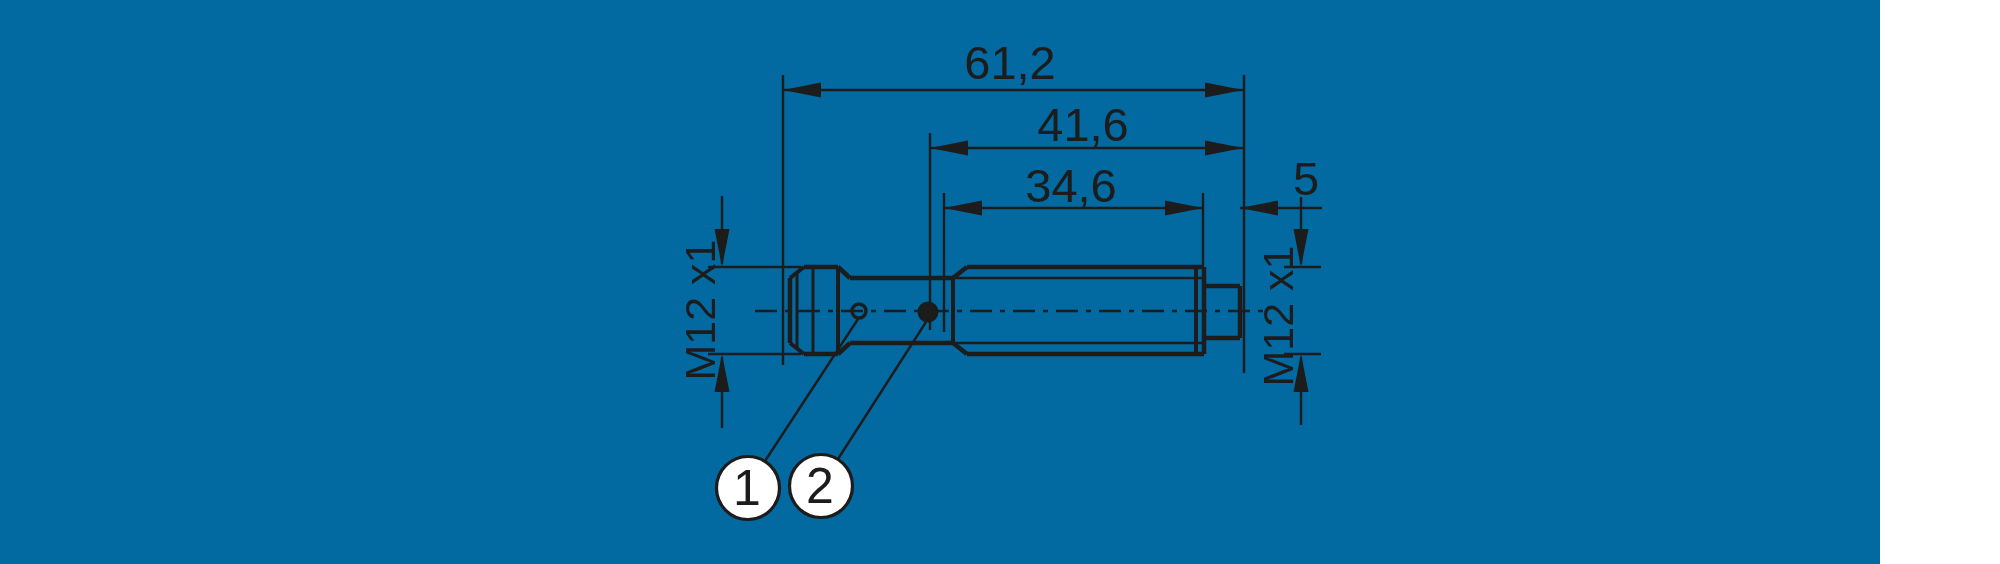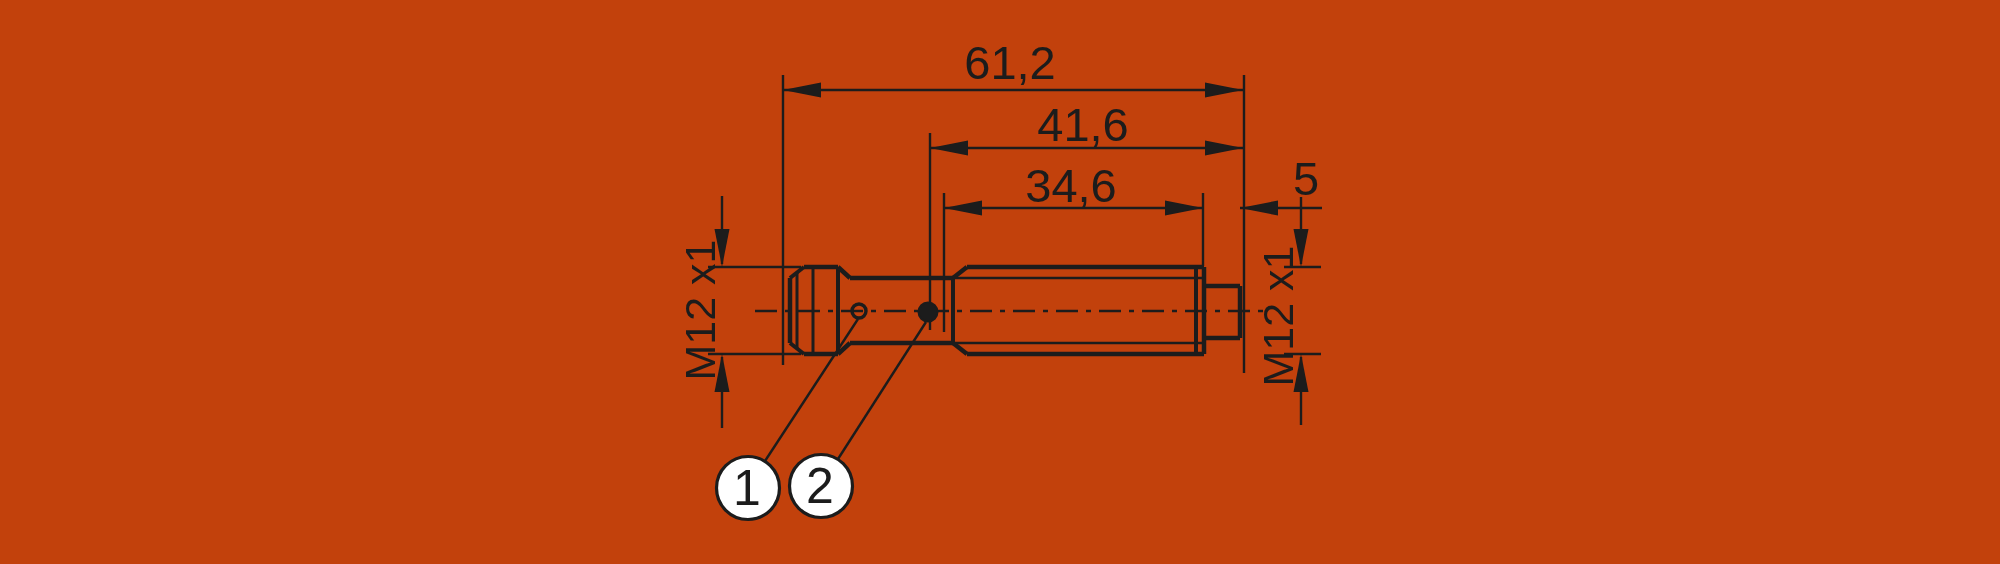--- a/index.html
+++ b/index.html
@@ -2,24 +2,25 @@
 <html><head>
 <meta charset="utf-8">
 <style>
   html, body {
     margin: 0;
     padding: 0;
     background: #ffffff;
   }
   .stage {
     position: relative;
-    width: 2000px;
+    width: 1860px;
     height: 564px;
-    background: #c2410c;
+    background: #0369a1;
     overflow: hidden;
+    padding-left: 20px;
   }
   svg {
     position: absolute;
     left: 0;
     top: 0;
   }
   text {
     fill: #1c1c1c;
     font-family: "Liberation Sans", sans-serif;
   }

